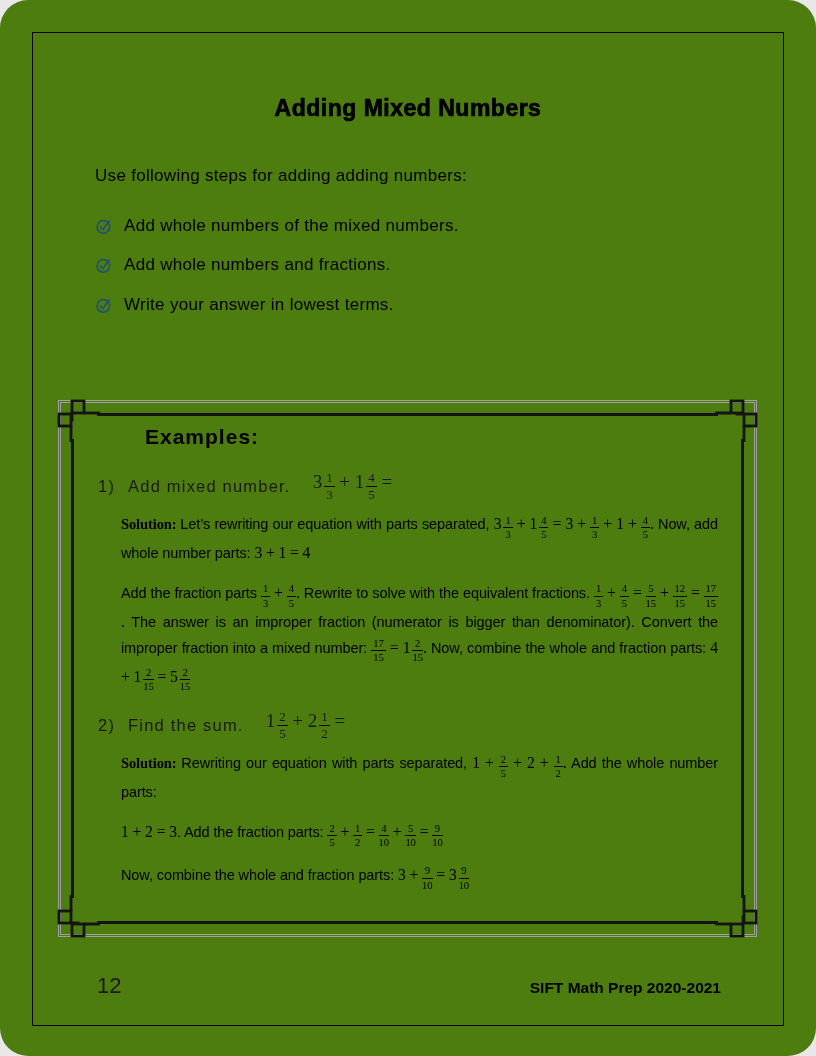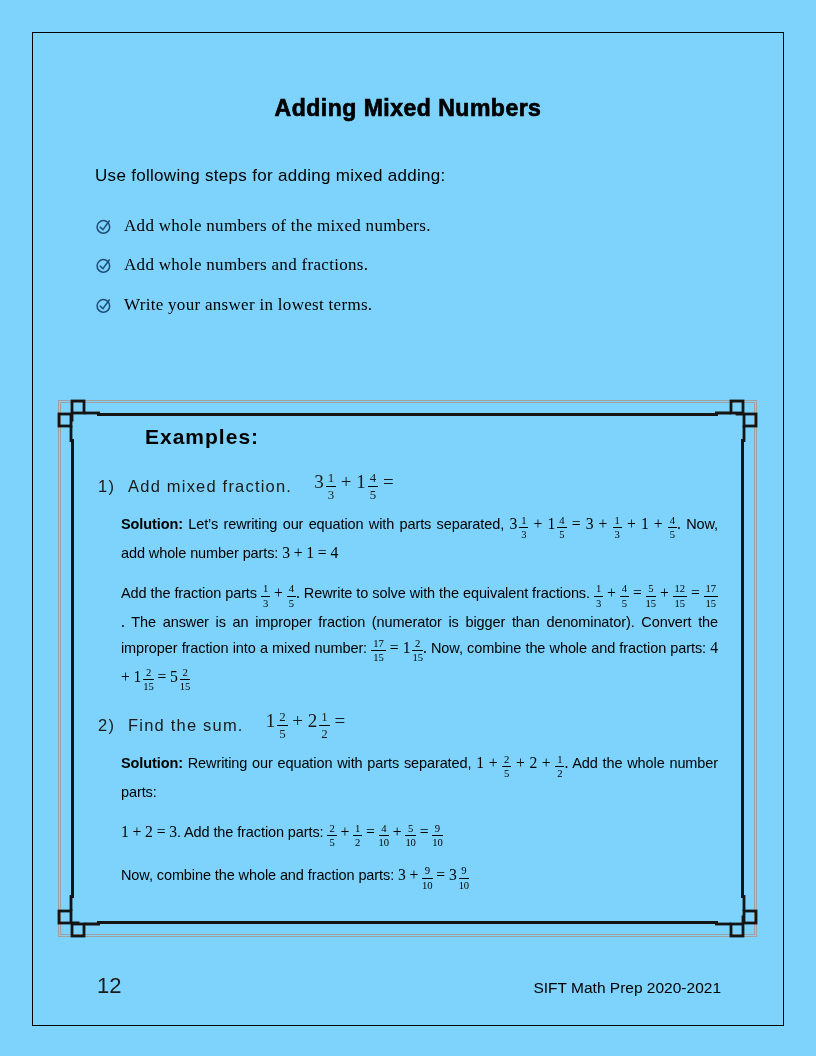--- a/index.html
+++ b/index.html
@@ -1,26 +1,26 @@
 <!DOCTYPE html>
 <html style="--bullet-color: #1f4e79;"><head>
 <meta charset="utf-8">
 <style>
   html,body{margin:0;padding:0;background:#e8e8e8;}
-  .page{position:relative;width:816px;height:1056px;background:#7dd3fc;margin:0 auto;
-        font-family:"Liberation Sans",sans-serif;color:#000;overflow:hidden;}
+  .page{position:relative;width:816px;height:1056px;background:#4d7c0f;margin:0 auto;
+        font-family:"Liberation Sans",sans-serif;color:#000;overflow:hidden;border-radius:28px;}
   .page-border{position:absolute;left:32px;top:32px;width:752px;height:994px;
         border:1px solid #000;box-sizing:border-box;}
   
   .title{margin:62px 0 0 0;text-align:center;font-size:23px;font-weight:bold;
         letter-spacing:0.5px;-webkit-text-stroke:0.7px #000;}
   
   .intro{margin:44px 0 0 62px;font-size:17px;letter-spacing:0.3px;}
   .steps{list-style:none;margin:20px 0 0 62px;padding:0;}
-  .steps li{display:flex;align-items:center;gap:11px;height:39.5px;font-size:17px;letter-spacing:0.3px;font-family:Liberation Serif, serif;}
+  .steps li{display:flex;align-items:center;gap:11px;height:39.5px;font-size:17px;letter-spacing:0.3px;}
   .bullet{display:inline-flex;width:18px;height:18px;color:var(--bullet-color,#1f4e79);flex:0 0 auto;}
   .bullet svg{width:18px;height:18px;}
   
   .examples-box{position:absolute;left:25px;top:367px;width:699px;height:537px;
         box-sizing:border-box;border:3px double #a0a0a0;}
   .bline{position:absolute;background:#141414;}
   .bl-top{top:10px;left:36px;right:36px;height:3px;}
   .bl-bottom{bottom:10px;left:36px;right:36px;height:3px;}
   .bl-left{left:10px;top:36px;bottom:36px;width:3px;}
   .bl-right{right:10px;top:36px;bottom:36px;width:3px;}
@@ -32,43 +32,43 @@
   .c-bl{bottom:-9px;left:-9px;transform:rotate(270deg);}
   .examples-heading{margin:22px 0 0 84px;font-size:21px;font-weight:bold;letter-spacing:1px;}
   .box-content{padding:4px 36px 0 37px;}
   .ex-head{display:flex;align-items:center;margin-top:18px;font-size:16.5px;
         letter-spacing:1.2px;color:#1a1a1a;}
   .ex-num{margin-right:13px;}
   .eq{margin-left:22px;font-size:19px;letter-spacing:0;}
   .sol{margin:10px 0 14px 23px;font-size:14.5px;line-height:26px;text-align:justify;
         letter-spacing:-0.1px;}
   .sol.tight{}
-  .bld{font-weight:bold;}
+  .bld{font-weight:bold;font-family:Liberation Serif, serif;}
   .mathtok{font-family:"Liberation Serif",serif;font-size:1.08em;}
   .eq .mathtok{font-size:1em;}
   .whole{font-family:"Liberation Serif",serif;margin-right:2px;}
   .frac{display:inline-block;text-align:center;vertical-align:-0.55em;line-height:1.05;
         font-family:"Liberation Serif",serif;}
   .frac .num{display:block;padding:0 2px 1px;border-bottom:1px solid #000;font-size:0.68em;}
   .frac .den{display:block;padding-top:1px;font-size:0.68em;}
   
   .footer{position:absolute;left:64px;right:62px;bottom:26px;display:flex;
         justify-content:space-between;align-items:baseline;}
   .page-num{font-size:22px;color:#1a1a1a;}
-  .footer-label{font-size:15.5px;font-weight:normal;}
+  .footer-label{font-size:15.5px;font-weight:bold;}
 </style>
 </head>
 <body>
 
 <div class="page">
   <div class="page-border">
 
     <h1 class="title">Adding Mixed Numbers</h1>
 
-    <p class="intro">Use following steps for adding mixed adding:</p>
+    <p class="intro">Use following steps for adding adding numbers:</p>
 
     <ul class="steps">
       <li>
         <span class="bullet">
           <svg viewBox="0 0 20 20">
               <circle cx="9.3" cy="11" r="7" fill="none" stroke="currentColor" stroke-width="1.7"></circle>
               <path d="M5.8 11.3 L8.8 14.1 L15.8 4.4" fill="none" stroke="currentColor" stroke-width="1.7" stroke-linecap="round"></path>
             </svg>
         </span>
         <span>Add whole numbers of the mixed numbers.</span>
@@ -128,21 +128,21 @@
           <path class="ck" d="M19 32 V48"></path>
         </svg>
 
       <h2 class="examples-heading">Examples:</h2>
 
       <div class="box-content">
 
         <div class="example">
           <div class="ex-head">
             <span class="ex-num">1)</span>
-            <span class="ex-prompt">Add mixed fraction.</span>
+            <span class="ex-prompt">Add mixed number.</span>
             <span class="eq"><span class="mathtok"><span class="whole">3</span><span class="frac"><span class="num">1</span><span class="den">3</span></span></span><span class="mathtok"> + </span><span class="mathtok"><span class="whole">1</span><span class="frac"><span class="num">4</span><span class="den">5</span></span></span><span class="mathtok"> =</span></span>
           </div>
           <p class="sol"><span class="bld">Solution: </span><span>Let’s rewriting our equation with parts separated, </span><span class="mathtok"><span class="whole">3</span><span class="frac"><span class="num">1</span><span class="den">3</span></span></span><span class="mathtok"> + </span><span class="mathtok"><span class="whole">1</span><span class="frac"><span class="num">4</span><span class="den">5</span></span></span><span class="mathtok"> = 3 + </span><span class="mathtok"><span class="frac"><span class="num">1</span><span class="den">3</span></span></span><span class="mathtok"> + 1 + </span><span class="mathtok"><span class="frac"><span class="num">4</span><span class="den">5</span></span></span><span class="mathtok">.</span><span> Now, add whole number parts: </span><span class="mathtok">3 + 1 = 4</span></p>
           <p class="sol"><span>Add the fraction parts </span><span class="mathtok"><span class="frac"><span class="num">1</span><span class="den">3</span></span></span><span class="mathtok"> + </span><span class="mathtok"><span class="frac"><span class="num">4</span><span class="den">5</span></span></span><span class="mathtok">.</span><span> Rewrite to solve with the equivalent fractions. </span><span class="mathtok"><span class="frac"><span class="num">1</span><span class="den">3</span></span></span><span class="mathtok"> + </span><span class="mathtok"><span class="frac"><span class="num">4</span><span class="den">5</span></span></span><span class="mathtok"> = </span><span class="mathtok"><span class="frac"><span class="num">5</span><span class="den">15</span></span></span><span class="mathtok"> + </span><span class="mathtok"><span class="frac"><span class="num">12</span><span class="den">15</span></span></span><span class="mathtok"> = </span><span class="mathtok"><span class="frac"><span class="num">17</span><span class="den">15</span></span></span><span class="mathtok">.</span><span> The answer is an improper fraction (numerator is bigger than denominator). Convert the improper fraction into a mixed number: </span><span class="mathtok"><span class="frac"><span class="num">17</span><span class="den">15</span></span></span><span class="mathtok"> = </span><span class="mathtok"><span class="whole">1</span><span class="frac"><span class="num">2</span><span class="den">15</span></span></span><span class="mathtok">.</span><span> Now, combine the whole and fraction parts: </span><span class="mathtok">4 + </span><span class="mathtok"><span class="whole">1</span><span class="frac"><span class="num">2</span><span class="den">15</span></span></span><span class="mathtok"> = </span><span class="mathtok"><span class="whole">5</span><span class="frac"><span class="num">2</span><span class="den">15</span></span></span></p>
         </div>
 
         <div class="example">
           <div class="ex-head">
             <span class="ex-num">2)</span>
             <span class="ex-prompt">Find the sum.</span>

